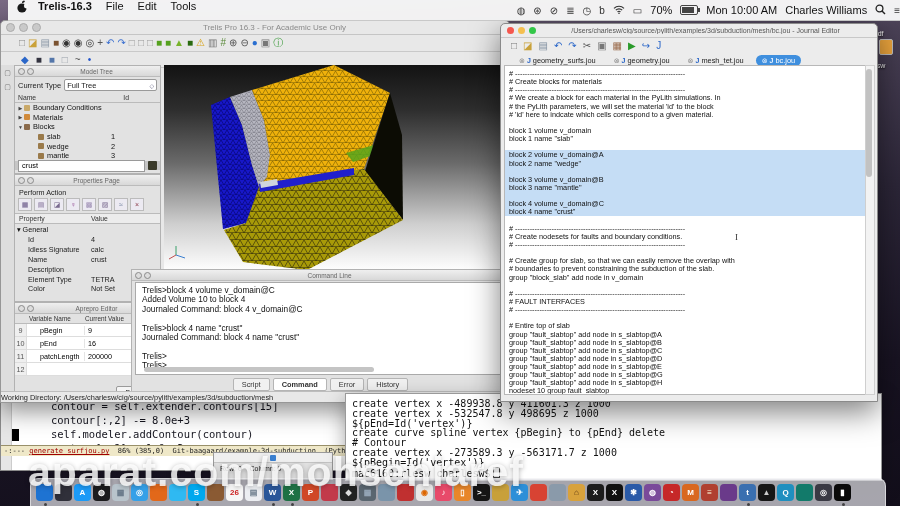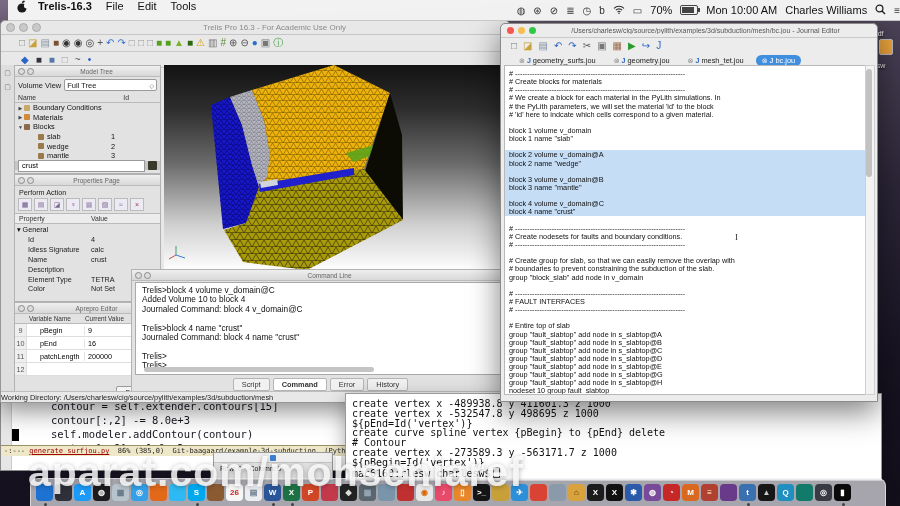--- a/index.html
+++ b/index.html
@@ -239,21 +239,21 @@
       <span style="font-size:7px;color:#777">▢</span>
   </div>
 
   <div class="abs panel mtree">
     <div class="p-head">
       <span class="p-dot"></span>
       <span class="p-dot"></span>
       <span class="cap">Model Tree</span>
     </div>
     <div class="mt-view">
-      <span>Volume View</span>
+      <span>Current Type</span>
       <span class="mt-sel">
           <span>Full Tree</span>
           <span class="mt-car">◇</span>
         </span>
     </div>
     <div class="mt-cols">
       <span>Name</span>
       <span class="c2">Id</span>
     </div>
     <div class="mt-row" style="padding-left: 2px;">

